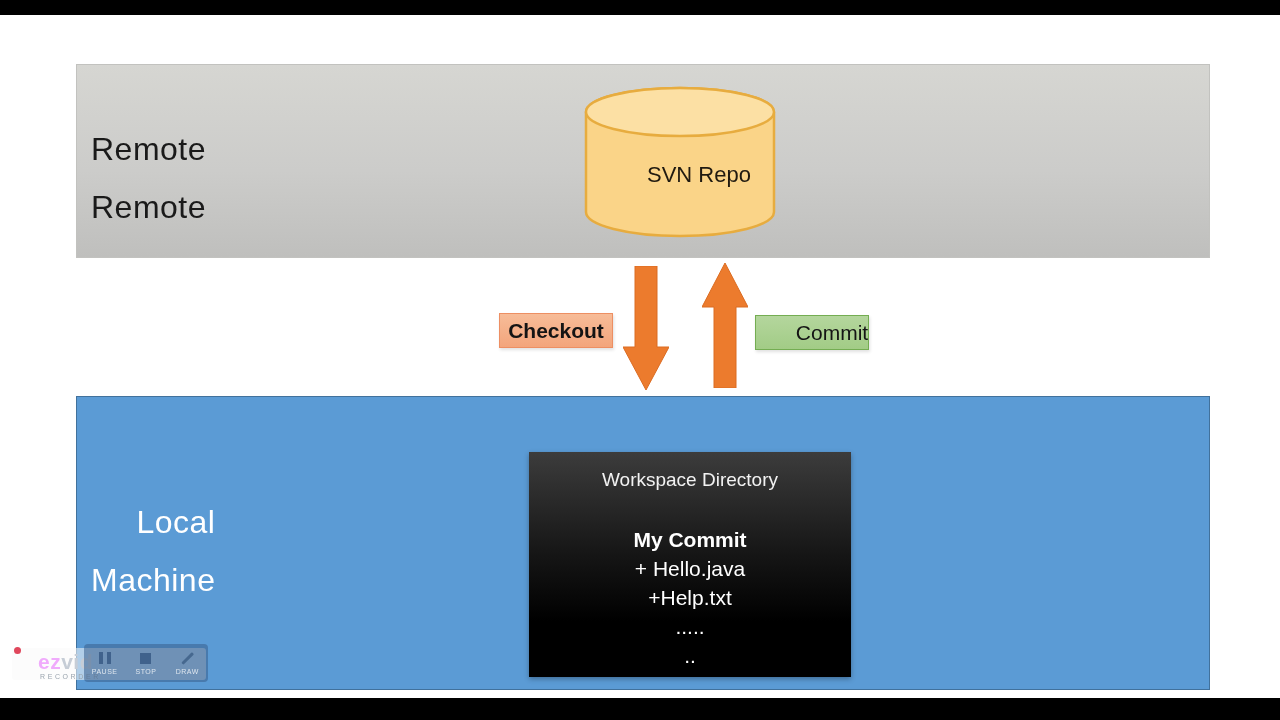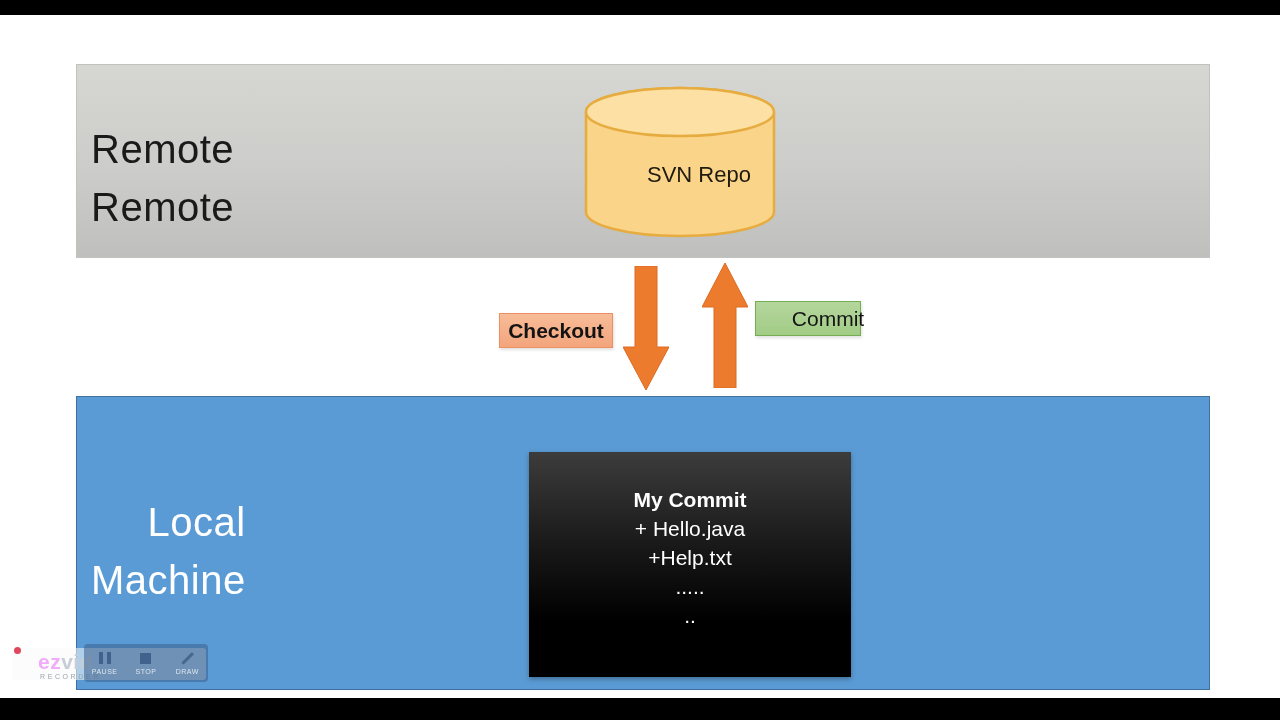--- a/index.html
+++ b/index.html
@@ -10,21 +10,21 @@
   .slide { position: absolute; left: 0; top: 15px; width: 1280px; height: 683px; background: #ffffff; }
 
   
   .remote-panel {
     position: absolute; left: 76px; top: 49px; width: 1134px; height: 194px;
     background: linear-gradient(to bottom, #d6d6d2 0%, #ccccca 55%, #bfbfbd 100%);
     border: 1px solid #c2c2bf;
   }
   .panel-title {
     position: absolute; left: 14px; top: 55px;
-    font-size: 40px; line-height: 58px; color: #1a1a1a;
+    font-size: 32px; line-height: 58px; color: #1a1a1a;
     letter-spacing: 0.5px;
   }
 
   
   .repo { position: absolute; left: 507px; top: 21px; width: 230px; height: 152px; }
   .repo svg { position: absolute; left: 0; top: 0; }
   .repo-label {
     position: absolute; left: 0; top: 76px; width: 100%;
     text-align: center; font-size: 22px; color: #201a10;
   }
@@ -39,21 +39,21 @@
     font-size: 21px; color: #141414;
     box-shadow: 1px 2px 3px rgba(0,0,0,0.12);
   }
   .checkout-label {
     left: 499px; top: 298px; width: 114px;
     background: linear-gradient(to bottom, #f7bc98 0%, #f3a57c 100%);
     border: 1px solid #ed8f63;
     font-weight: bold;
   }
   .commit-label {
-    left: 755px; top: 286px; width: 106px;
+    left: 755px; top: 300px; width: 114px;
     background: linear-gradient(to bottom, #b4d69d 0%, #a2cc86 100%);
     border: 1px solid #74ad52;
     padding-left: 40px;
   }
 
   
   .local-panel {
     position: absolute; left: 76px; top: 381px; width: 1134px; height: 294px;
     background: #5b9bd5;
     border: 1px solid #41719c;
@@ -131,20 +131,21 @@
     <div class="flow-label checkout-label">Checkout</div>
     <div class="flow-label commit-label">Commit</div>
 
     <div class="local-panel">
       <div class="panel-title">
         <div>Local</div>
         <div>Machine</div>
       </div>
 
       <div class="workspace">
+        <div class="workspace-title">Workspace Directory</div>
         <div class="workspace-project">My Commit</div>
         <div class="workspace-entry">+ Hello.java</div>
         <div class="workspace-entry">+Help.txt</div>
         <div class="workspace-entry">.....</div>
         <div class="workspace-entry">..</div>
       </div>
     </div>
 
   </div>
 

